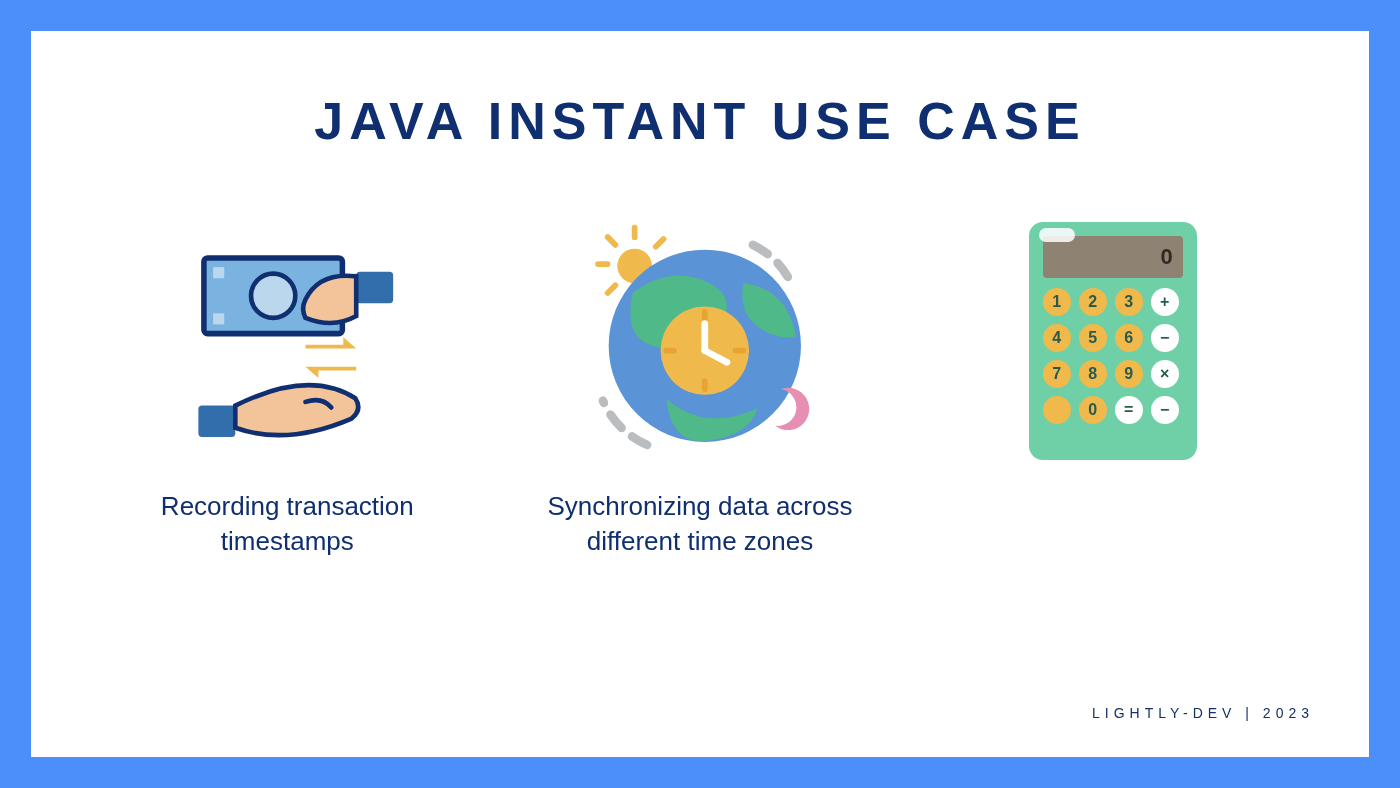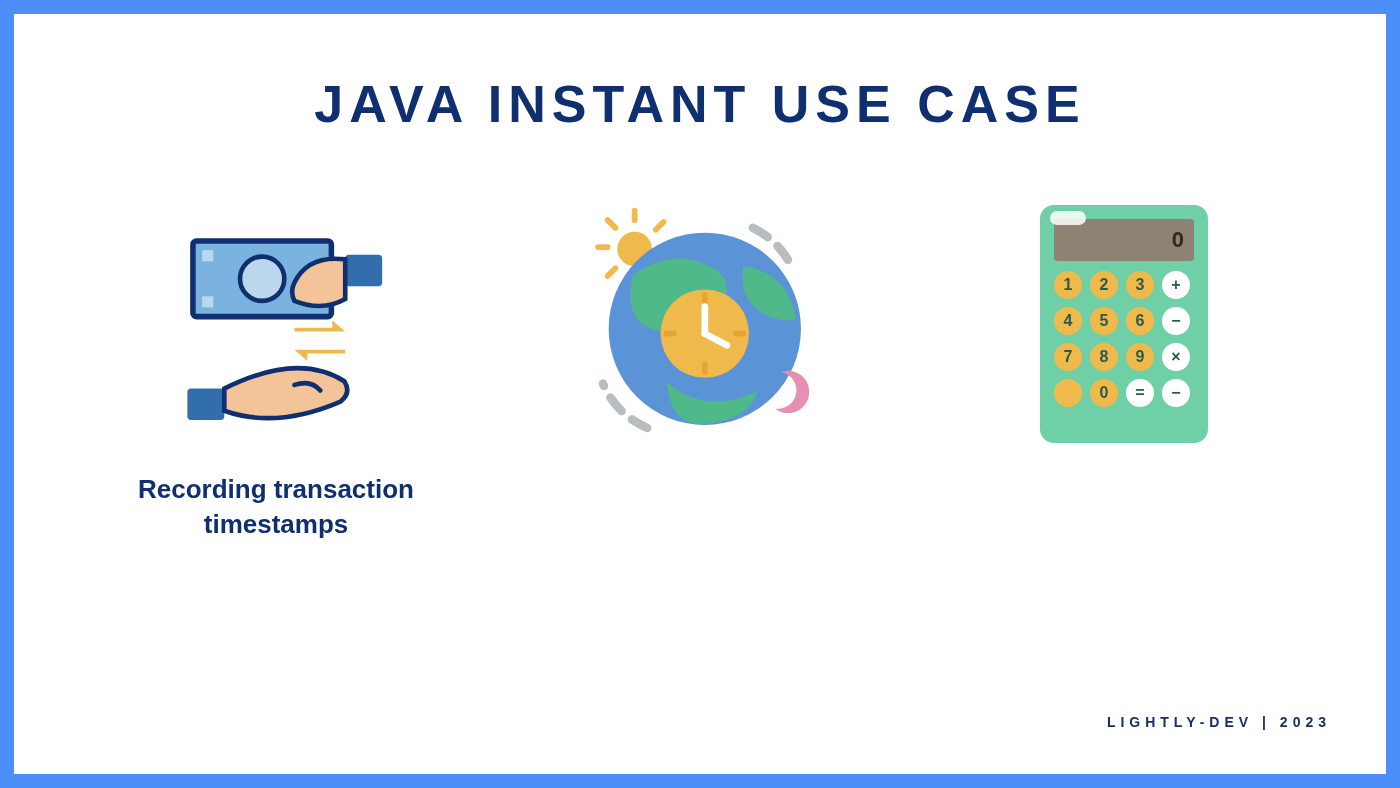--- a/index.html
+++ b/index.html
@@ -1,20 +1,20 @@
 <!DOCTYPE html>
 <html><head>
 <meta charset="utf-8">
 <style>
   * { box-sizing: border-box; margin: 0; padding: 0; }
   html, body { width: 1400px; height: 788px; overflow: hidden; font-family: -apple-system, "Segoe UI", "Helvetica Neue", Arial, sans-serif; }
   .frame {
     width: 1400px; height: 788px;
     background: #4C8FFB;
-    padding: 14px;
+    padding: 31px;
   }
   .card {
     width: 100%; height: 100%;
     background: #ffffff;
     position: relative;
     display: flex; flex-direction: column;
     align-items: center;
     padding: 60px 70px 30px 70px;
   }
   .title {
@@ -35,33 +35,33 @@
     flex: 1;
     display: flex; flex-direction: column; align-items: center;
     text-align: center;
   }
   .icon-wrap {
     width: 260px; height: 260px;
     display: flex; align-items: center; justify-content: center;
   }
   .caption {
     font-size: 26px;
-    font-weight: 700;
+    font-weight: 400;
     color: #0F2F70;
     line-height: 1.35;
     margin-top: 18px;
     max-width: 320px;
   }
   .footer {
     position: absolute;
-    right: 55px; bottom: 44px;
+    right: 55px; bottom: 36px;
     font-size: 14px;
     letter-spacing: 5px;
     color: #143067;
-    font-weight: 700;
+    font-weight: 400;
   }
   .calc-btn { width: 28px; height: 28px; border-radius: 50%; display:flex; align-items:center; justify-content:center; font-weight:700; font-size:16px; color:#2b5a4d; }
   .calc-btn.num { background:#f0b94b; }
   .calc-btn.op  { background:#ffffff; }
   .calc-grid { display:grid; grid-template-columns: repeat(4, 28px); grid-auto-rows:28px; gap:8px; margin-top:10px; }
 </style>
 </head>
 <body>
 
 <div class="frame">
@@ -131,20 +131,21 @@
               <line x1="167" y1="140" x2="175" y2="140"></line>
             </g>
             <g stroke="#ffffff" stroke-width="7" stroke-linecap="round">
               <line x1="135" y1="140" x2="135" y2="112"></line>
               <line x1="135" y1="140" x2="158" y2="152"></line>
             </g>
 
             <path d="M208 218 a22 22 0 1 0 6 -38 a17 17 0 0 1 -6 38z" fill="#E78FB3"></path>
           </svg>
         </div>
+        <div class="caption">Synchronizing data across different time zones</div>
       </div>
 
       <div class="col">
         <div class="icon-wrap">
           <div style="width:168px;height:238px;background:#6FD0A8;border-radius:14px;padding:14px 14px 10px 14px;position:relative;">
             <div style="position:absolute;left:10px;top:6px;width:36px;height:14px;border-radius:10px;background:#ffffff;opacity:.85"></div>
             <div style="width:100%;height:42px;background:#8E8272;border-radius:4px;display:flex;align-items:center;justify-content:flex-end;padding:0 10px;color:#2e2a22;font-weight:800;font-size:22px;">0</div>
             <div class="calc-grid" id="calc-grid">
                 <div class="calc-btn num">1</div>
                 <div class="calc-btn num">2</div>

